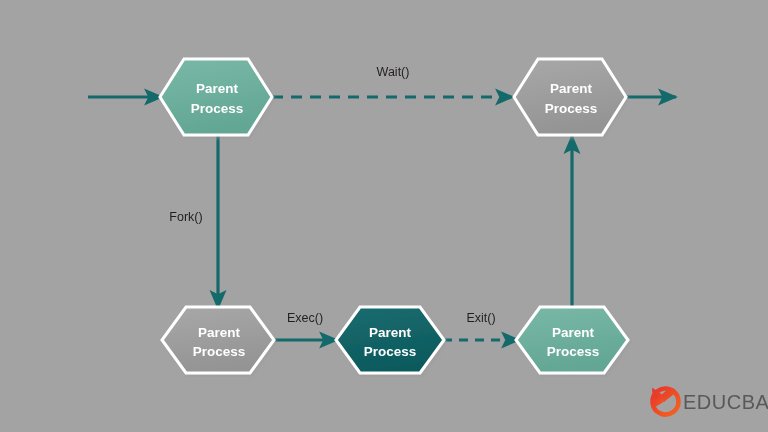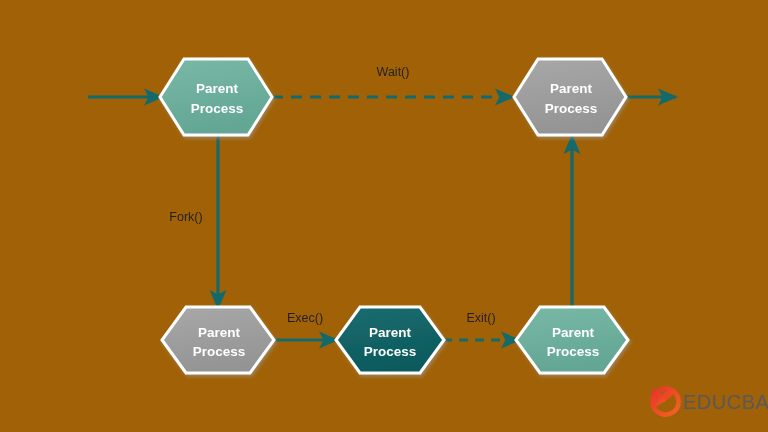--- a/index.html
+++ b/index.html
@@ -7,21 +7,21 @@
     padding: 0;
     background: #ffffff;
   }
   body {
     font-family: "Liberation Sans", sans-serif;
   }
   #canvas {
     position: relative;
     width: 768px;
     height: 432px;
-    background: #a16207;
+    background: #a3a3a3;
     overflow: hidden;
   }
   #diagram-svg {
     position: absolute;
     left: 0;
     top: 0;
     width: 768px;
     height: 432px;
   }
   .node-label {

